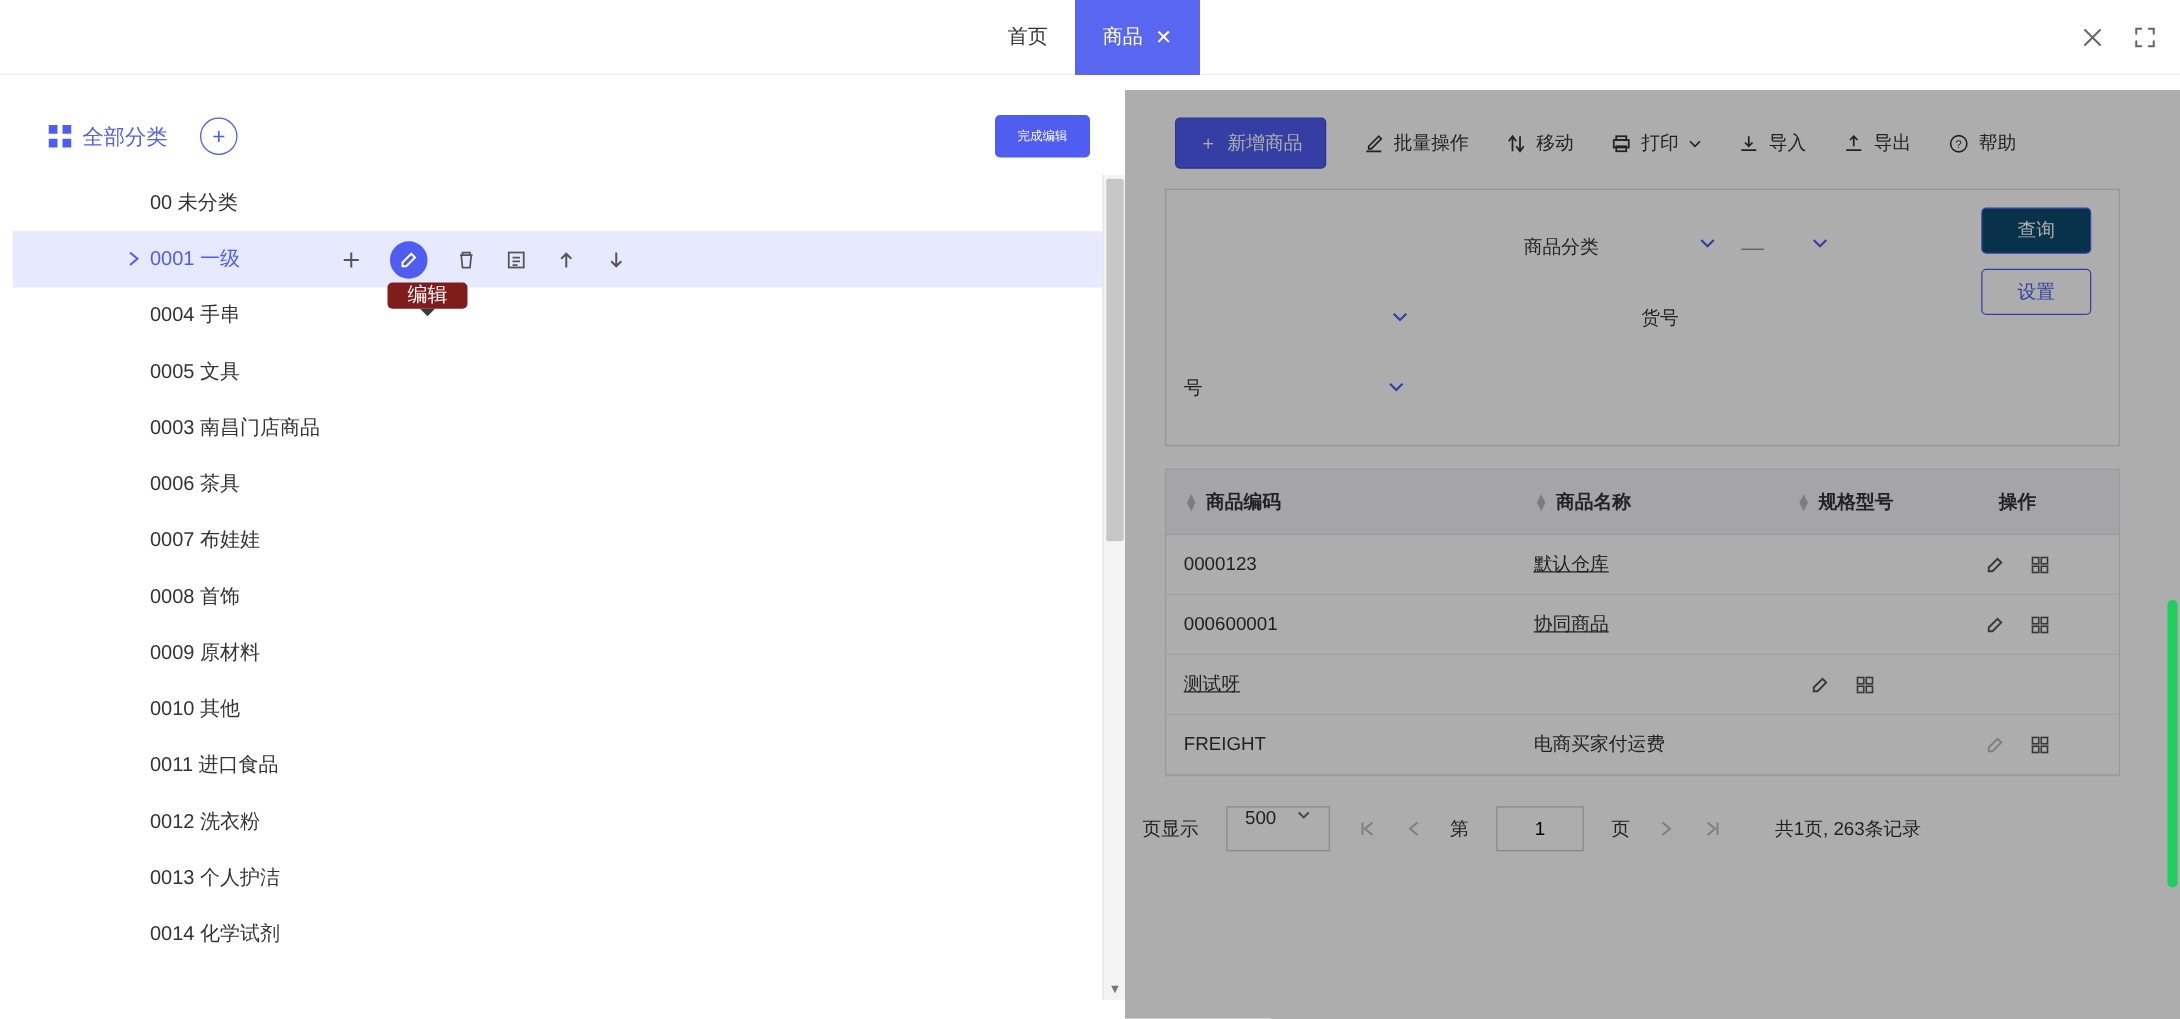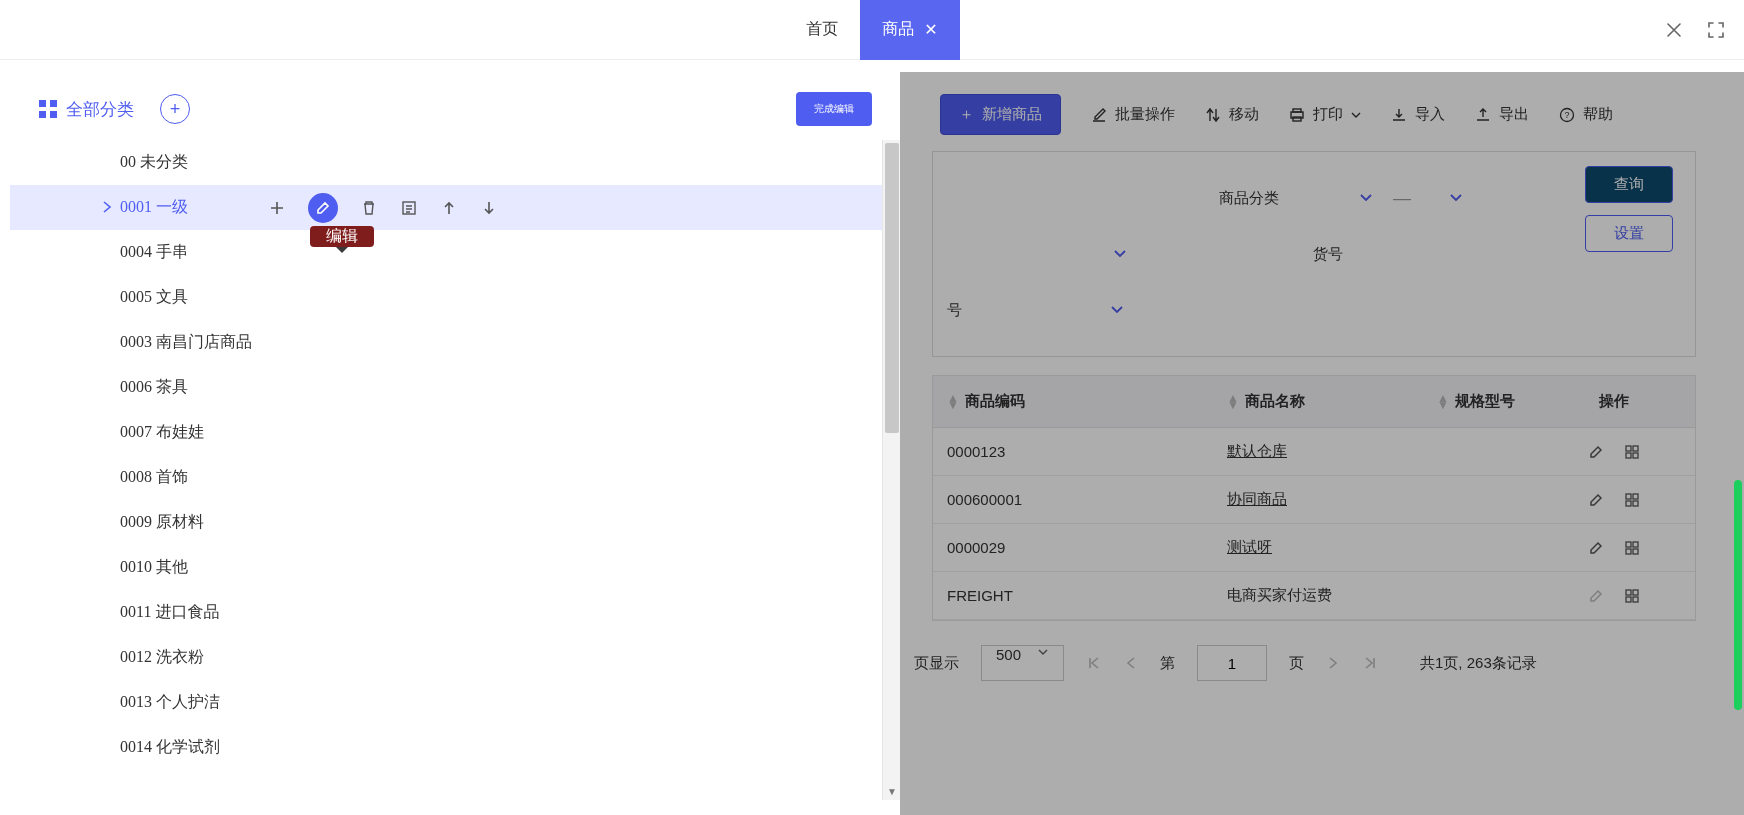--- a/index.html
+++ b/index.html
@@ -19,21 +19,21 @@
 
 .left-panel { width: 890px; background: #fff; position: relative; z-index: 20; padding: 20px 0 0 0; }
 .left-header { display: flex; align-items: center; padding: 0 28px 14px 28px; }
 .grid-icon { width: 20px; height: 20px; margin-right: 8px; }
 .left-title { font-size: 17px; color: #4f5df0; }
 .circle-plus { width: 30px; height: 30px; border: 1px solid #4f5df0; border-radius: 50%; display: flex; align-items: center; justify-content: center; color: #4f5df0; margin-left: 26px; cursor: pointer; font-size: 18px; }
 .done-btn { margin-left: auto; background: #4f5df0; color: #fff; border: none; border-radius: 4px; padding: 10px 18px; font-size: 10px; cursor: pointer; }
 
 .tree-wrap { position: relative; height: 660px; overflow: hidden; }
 .tree-list { overflow-y: auto; height: 100%; padding-right: 0; }
-.tree-item { height: 45px; display: flex; align-items: center; font-size: 16px; padding-left: 110px; cursor: pointer; position: relative; font-family: Liberation Serif, serif; }
+.tree-item { height: 45px; display: flex; align-items: center; font-size: 16px; padding-left: 110px; cursor: pointer; position: relative; }
 .tree-item.selected { background: #e6e9ff; color: #4f5df0; }
 .tree-item.selected .chev { color: #4f5df0; }
 .chev { position: absolute; left: 92px; top: 16px; color: #888; }
 .item-label { white-space: nowrap; }
 .row-actions { display: flex; align-items: center; gap: 22px; margin-left: 80px; color: #555; }
 .tree-item.selected .row-actions { color: #555; }
 .act-icn { width: 18px; height: 18px; cursor: pointer; display:flex; align-items:center; justify-content:center; }
 .act-icn.edit-active { background: #4f5df0; color: #fff; width: 30px; height: 30px; border-radius: 50%; }
 
 
@@ -52,21 +52,21 @@
 .right-content { position: relative; z-index: 5; padding: 12px 16px 0 0; height: 100%;}
 
 .toolbar { display: flex; align-items: center; gap: 30px; padding: 10px 8px 16px 40px; }
 .btn-primary { background: #4f5df0; color: #fff; border: 1px solid #3f4ddc; border-radius: 4px; padding: 10px 18px; font-size: 15px; display: flex; align-items: center; gap: 8px; cursor: pointer; }
 .tool-link { display: flex; align-items: center; gap: 8px; color: #333; font-size: 15px; cursor: pointer; }
 .tool-link .icn { width: 16px; height: 16px; }
 
 .filter-box { border: 1px solid #ddd; margin: 0 32px 18px 32px; padding: 18px 22px; position: relative; }
 .filter-row { display: flex; align-items: center; height: 56px; }
 .filter-label { font-size: 15px; color: #333; }
-.filter-field { display: flex; align-items: center; margin-right: 30px; }
+.filter-field { display: flex; align-items: flex-start; margin-right: 30px; }
 .chev-down { color: #4f5df0; margin-left: 18px; }
 .dash { margin: 0 20px; color: #999; font-size: 18px; }
 .btn-outlined { border: 1px solid #4f5df0; color: #4f5df0; background: #fff; border-radius: 4px; padding: 8px 28px; font-size: 15px; cursor: pointer; }
 .btn-outlined.fill { background: #0c4a6e; color: #fff; }
 .stack-btns { position: absolute; right: 22px; top: 14px; display: flex; flex-direction: column; gap: 12px; }
 
 .table-wrap { margin: 0 32px; border: 1px solid #e3e3e3; }
 .thead { display: flex; background: #f3f4f8; height: 52px; border-bottom: 1px solid #e3e3e3; }
 .th, .td { display: flex; align-items: center; padding: 0 14px; font-size: 15px; }
 .th { font-weight: 600; position: relative; }
@@ -384,21 +384,20 @@
                       <rect x="2" y="2" width="5" height="5" fill="none" stroke="#555" stroke-width="1.3"></rect>
                       <rect x="9" y="2" width="5" height="5" fill="none" stroke="#555" stroke-width="1.3"></rect>
                       <rect x="2" y="9" width="5" height="5" fill="none" stroke="#555" stroke-width="1.3"></rect>
                       <rect x="9" y="9" width="5" height="5" fill="none" stroke="#555" stroke-width="1.3"></rect>
                     </svg>
                   </span>
                 </span>
               </div>
             </div>
             <div class="trow">
-              <div class="td col-code">0000029</div>
               <div class="td col-name">
                 <span class="link">测试呀</span>
               </div>
               <div class="td col-spec"></div>
               <div class="td col-ops">
                 <span class="row-ops">
                   <span class="">
                     <svg width="16" height="16" viewBox="0 0 16 16">
                       <path d="M3 13h3l7-7-3-3-7 7v3z" fill="none" stroke="currentColor" stroke-width="1.5"></path>
                     </svg>

